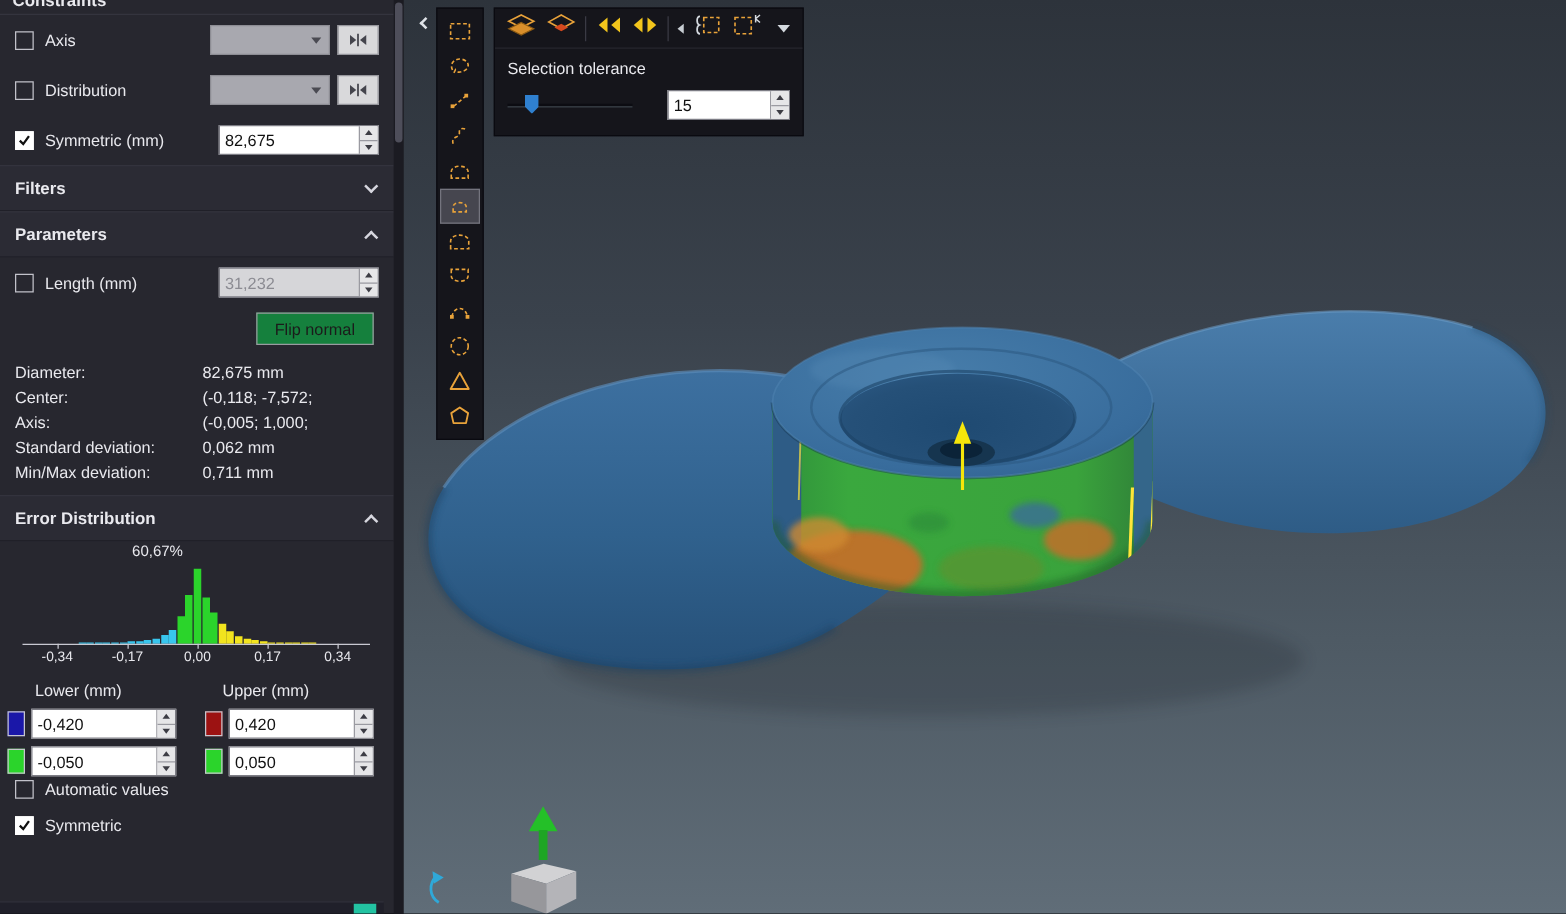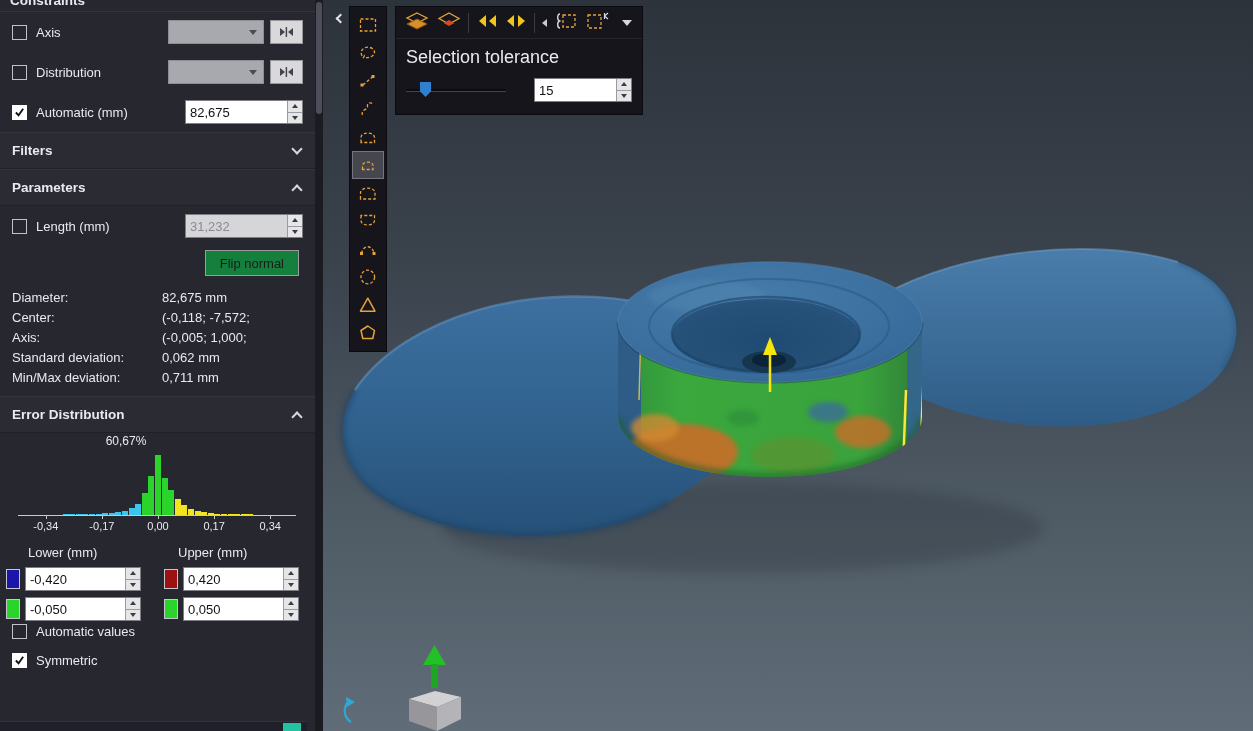--- a/index.html
+++ b/index.html
@@ -15,21 +15,21 @@
 .clip-head .t{display:block;font-weight:bold;font-size:13.5px;margin:-7px 0 0 10px}
 .row{display:flex;align-items:center;height:40px;padding:0 12px 0 12px}
 .row .lbl{flex:1}
 .cb{width:15px;height:15px;border:1px solid #c2c2ca;background:transparent;margin-right:9px;flex:0 0 15px;display:flex;align-items:center;justify-content:center;cursor:default}
 .cb svg{display:none}
 .cb.checked{background:#fff;border-color:#fff}
 .cb.checked svg{display:block}
 .combo{position:relative;width:96px;height:24px;background:#a8a8af;border:1px solid #8d8d94}
 .combo .chv{position:absolute;right:6px;top:9px;width:0;height:0;border-left:4px solid transparent;border-right:4px solid transparent;border-top:5px solid #4a4a52}
 .pickbtn{width:33px;height:24px;margin-left:6px;background:#d9d9db;border:1px solid #97979d;display:flex;align-items:center;justify-content:center}
-.numbox{display:flex;align-items:stretch;height:24px;background:#fff;border:1px solid #7d7d85;width:118px}
+.numbox{display:flex;align-items:stretch;height:24px;background:#fff;border:1px solid #7d7d85;width:128px}
 .numbox input{flex:1;min-width:0;border:0;outline:0;background:transparent;font:13px "Liberation Sans",sans-serif;color:#111;padding:0 4px}
 .numbox.disabled{background:#d6d6d9}
 .numbox.disabled input{color:#8b8b92}
 .spin{display:flex;flex-direction:column;width:15px;border-left:1px solid #9a9aa1;flex:0 0 15px}
 .spin button{flex:1;border:0;background:#e6e6e8;display:flex;align-items:center;justify-content:center;padding:0}
 .spin button+button{border-top:1px solid #9a9aa1}
 .tri-up{width:0;height:0;border-left:3px solid transparent;border-right:3px solid transparent;border-bottom:4px solid #3c3c44}
 .tri-dn{width:0;height:0;border-left:3px solid transparent;border-right:3px solid transparent;border-top:4px solid #3c3c44}
 .sect{display:flex;align-items:center;height:37px;padding:0 14px 0 12px;font-weight:bold;font-size:13.5px;background:#2b2b34;border-top:1px solid #33333d;border-bottom:1px solid #202028;cursor:default}
 .sect .sp{flex:1}
@@ -65,21 +65,21 @@
   background:linear-gradient(180deg,#2d333b 0%,#3a424c 35%,#4e5a64 70%,#606d78 100%)}
 .collapse{position:absolute;left:8px;top:10px;width:16px;height:16px;display:flex;align-items:center;justify-content:center;cursor:default}
 .collapse i{width:7px;height:7px;border-left:2px solid #dfe3e8;border-bottom:2px solid #dfe3e8;transform:rotate(45deg);margin-left:3px}
 .palette{position:absolute;left:26px;top:6px;width:38px;background:#15151b;border:1px solid #0a0a10;padding:4px 0;display:flex;flex-direction:column;align-items:center;gap:0}
 .tool{width:32px;height:28px;display:flex;align-items:center;justify-content:center;border:1px solid transparent}
 .tool.selected{background:#46464f;border-color:#74747e}
 .hud{position:absolute;left:72px;top:6px;width:248px;background:#15151b;border:1px solid #0a0a10}
 .hud-toolbar{display:flex;align-items:center;height:32px;padding:0 8px;gap:7px;border-bottom:1px solid #26262e}
 .hud-sep{width:1px;height:20px;background:#3a3a44}
 .hud-body{padding:8px 10px 12px}
-.hud-label{font-size:18px;color:#e9e9ee;margin-bottom:10px}
+.hud-label{font-size:13px;color:#e9e9ee;margin-bottom:10px}
 .hud-controls{display:flex;align-items:center;gap:28px}
 .slider{position:relative;width:118px;height:16px}
 .slider .track{position:absolute;left:0;right:0;top:7px;height:3px;background:#0c0c12;border-bottom:1px solid #3e454d}
 .slider .handle{position:absolute;top:0;width:11px;height:15px;background:#2f80d0;clip-path:polygon(0 0,100% 0,100% 62%,50% 100%,0 62%)}
 .hud .numbox{width:98px}
 .tri-left{width:0;height:0;border-top:4px solid transparent;border-bottom:4px solid transparent;border-right:5px solid #c8cdd3}
 .tri-caret{width:0;height:0;border-left:5px solid transparent;border-right:5px solid transparent;border-top:6px solid #d4d9df;margin-left:4px}
 .model-svg{position:absolute;inset:0;width:100%;height:100%}
 .gizmo{position:absolute;left:12px;bottom:0;width:150px;height:92px}
 </style>
@@ -124,21 +124,21 @@
             </svg>
         </button>
       </div>
 
       <div class="row">
         <span class="cb checked">
             <svg width="11" height="11" viewBox="0 0 12 12">
               <path d="M2 6 L5 9 L10 2" stroke="#111" stroke-width="2" fill="none"></path>
             </svg>
           </span>
-        <span class="lbl">Automatic (mm)</span>
+        <span class="lbl">Symmetric (mm)</span>
         <div class="numbox">
           <input value="82,675" style="">
           <span class="spin">
             <button>
                 <i class="tri-up"></i>
               </button>
             <button>
                 <i class="tri-dn"></i>
               </button>
           </span>

